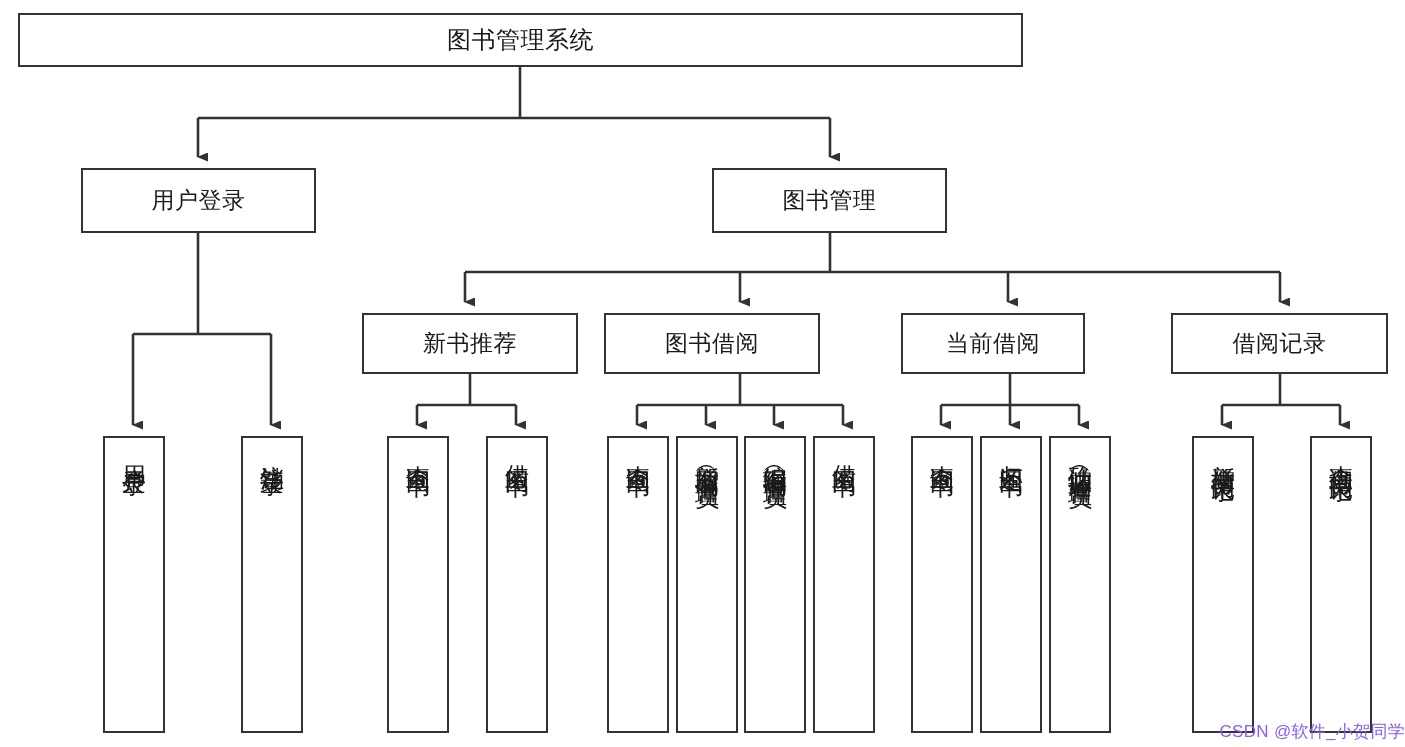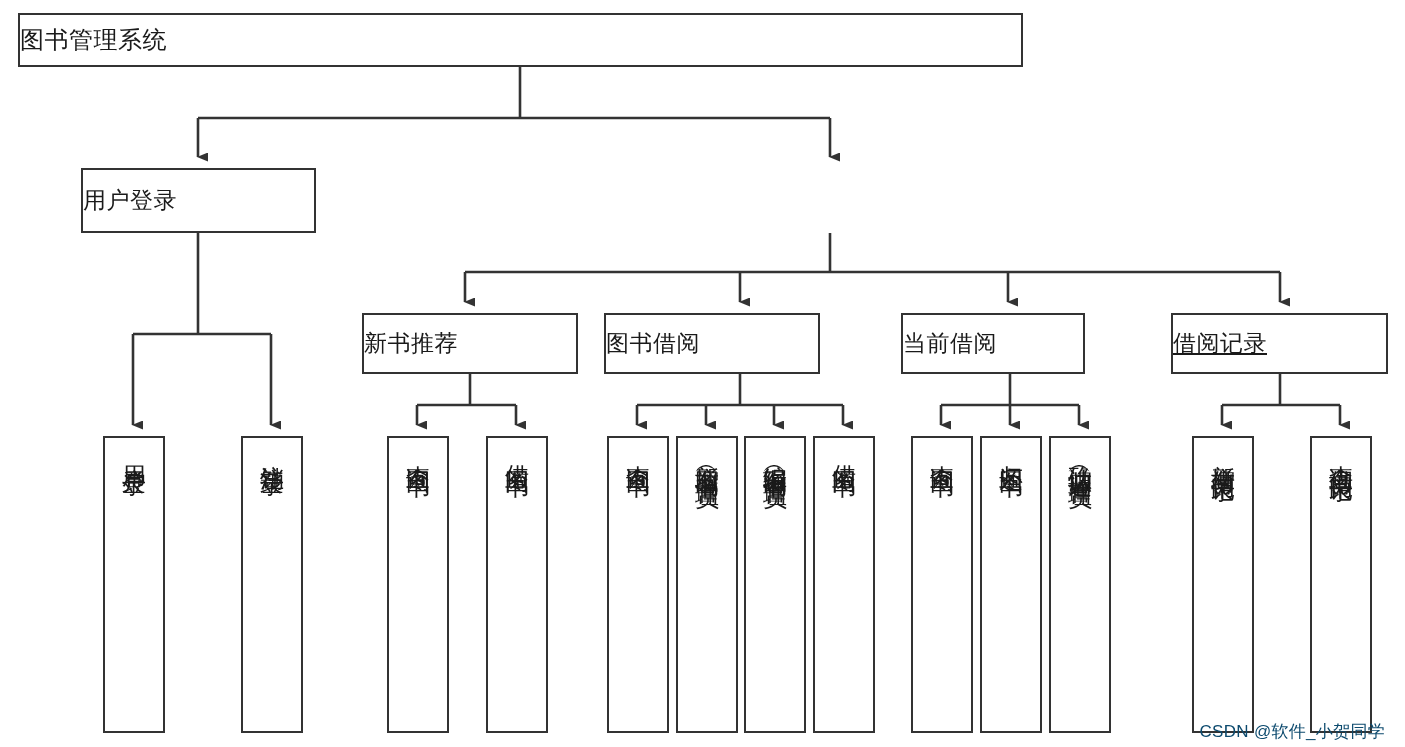--- a/index.html
+++ b/index.html
@@ -29,21 +29,21 @@
     pointer-events: none;
   }
   
   .node {
     position: absolute;
     box-sizing: border-box;
     background: #ffffff;
     border: 2px solid #333333;
     display: flex;
     align-items: center;
-    justify-content: flex-start;
+    justify-content: center;
     color: #1a1a1a;
   }
   .node .node-label {
     display: block;
     text-align: center;
     line-height: 1.18;
     white-space: nowrap;
   }
   
   .node.horizontal .node-label {
@@ -63,24 +63,24 @@
     writing-mode: vertical-rl;
     text-orientation: upright;
     font-size: 24px;
     line-height: 1.0;
     letter-spacing: 3px;
     white-space: nowrap;
   }
   
   #watermark {
     position: absolute;
-    right: 20px;
+    right: 0;
     bottom: 4px;
     font-size: 17px;
-    color: #0c4a6e;
+    color: #8b5cf6;
     letter-spacing: 0.3px;
     white-space: nowrap;
     user-select: none;
   }
 </style>
 </head>
 <body>
 
 <div id="diagram-root">
 
@@ -135,34 +135,37 @@
   </svg>
 
   <div class="node horizontal root" style="left:18px; top:13px; width:1005px; height:54px;">
     <span class="node-label">图书管理系统</span>
   </div>
 
   <div class="node horizontal" style="left:81px; top:168px; width:235px; height:65px;">
     <span class="node-label">用户登录</span>
   </div>
 
+  <div class="node horizontal" style="left:712px; top:168px; width:235px; height:65px;">
+    <span class="node-label">图书管理</span>
+  </div>
 
   <div class="node horizontal" style="left:362px; top:313px; width:216px; height:61px;">
     <span class="node-label">新书推荐</span>
   </div>
 
   <div class="node horizontal" style="left:604px; top:313px; width:216px; height:61px;">
     <span class="node-label">图书借阅</span>
   </div>
 
   <div class="node horizontal" style="left:901px; top:313px; width:184px; height:61px;">
     <span class="node-label">当前借阅</span>
   </div>
 
-  <div class="node horizontal" style="left:1171px; top:313px; width:217px; height:61px;text-decoration:underline;">
+  <div class="node horizontal" style="left:1171px; top:313px; width:217px; height:61px;">
     <span class="node-label">借阅记录</span>
   </div>
 
   <div class="node vertical" style="left:103px; top:436px; width:62px; height:297px;">
     <span class="node-label">用户登录</span>
   </div>
 
   <div class="node vertical" style="left:241px; top:436px; width:62px; height:297px;">
     <span class="node-label">注销登录</span>
   </div>

